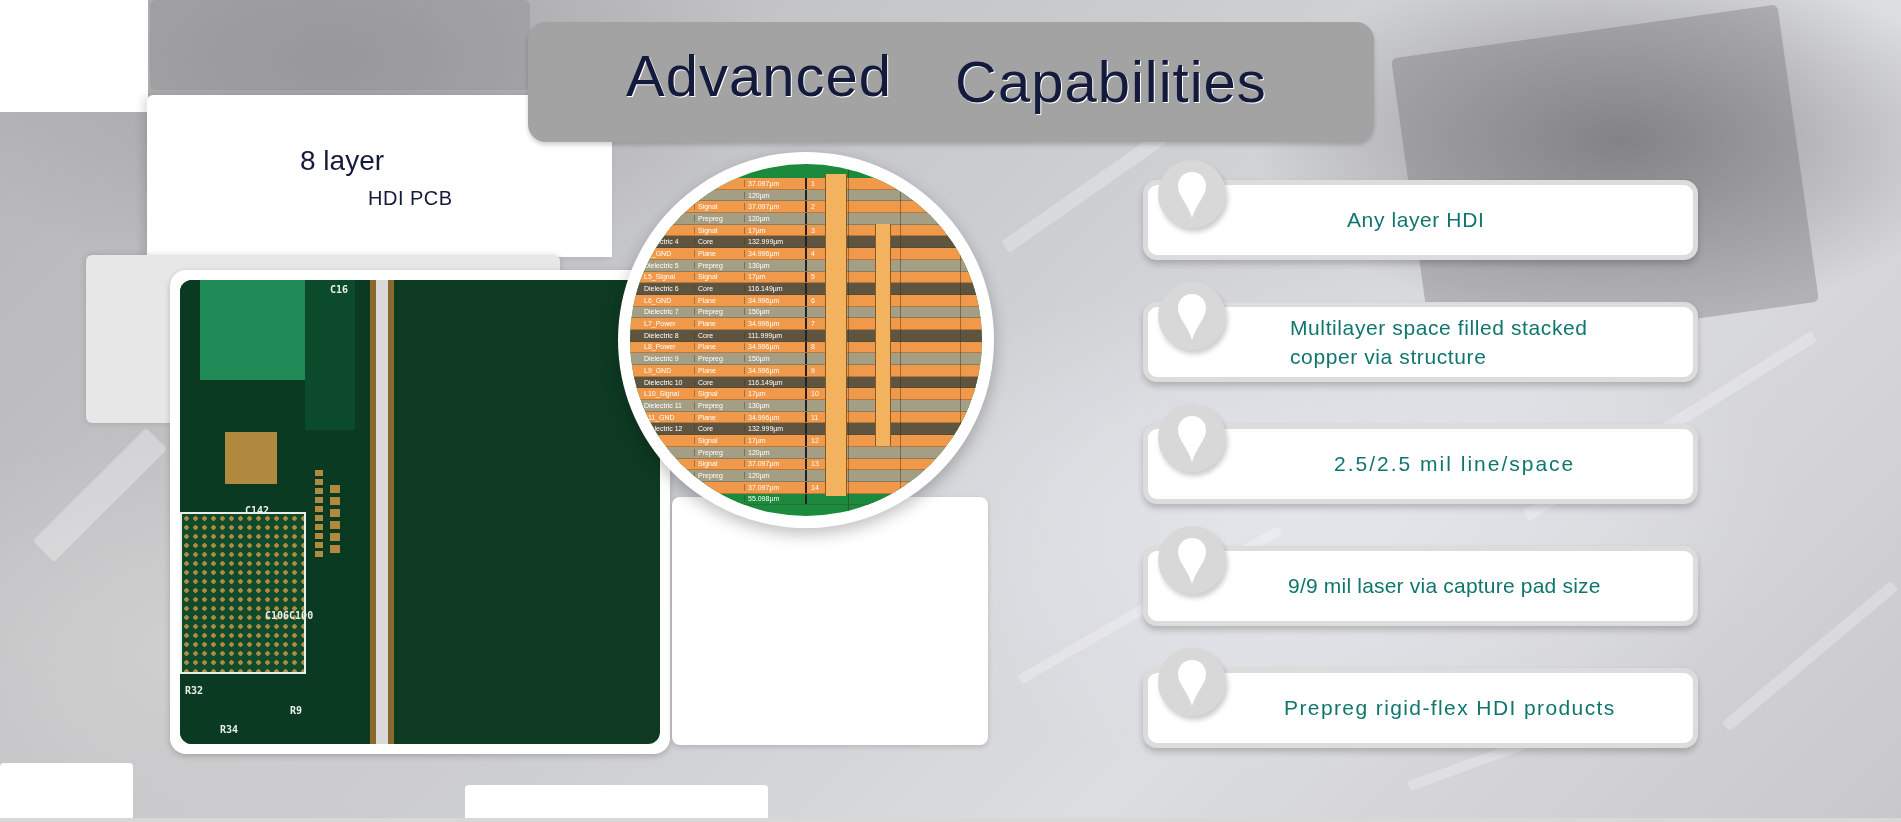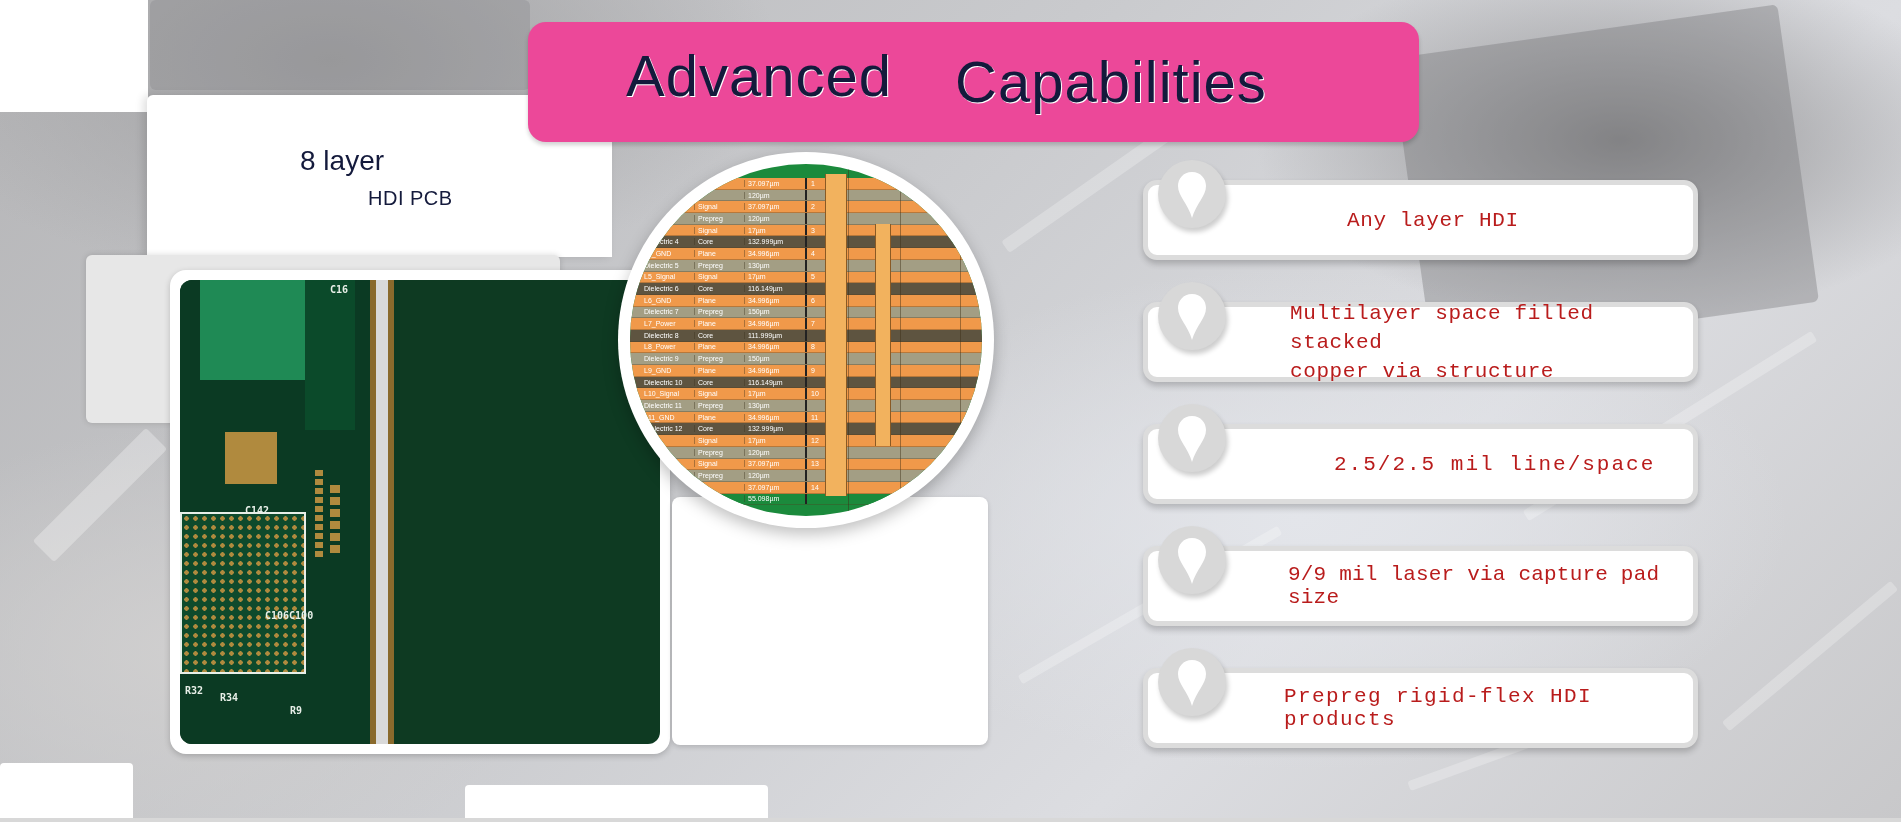--- a/index.html
+++ b/index.html
@@ -19,23 +19,22 @@
   }
   .trace {
     position:absolute; background:rgba(255,255,255,0.25); border-radius:3px;
   }
   .chip {
     position:absolute; background:rgba(110,110,112,0.35); border-radius:6px;
   }
   .white-block { position:absolute; background:#ffffff; }
   .title-banner {
     position:absolute; left:528px; top:22px; width:846px; height:120px;
-    background:#ec4899; border-radius:18px;
+    background:#a3a3a3; border-radius:18px;
     box-shadow: 0 3px 4px rgba(0,0,0,0.18);
-    padding-left: 45px;
   }
   .title-text {
     position:absolute; top:20px; font-size:58px; color:#141a3c;
     letter-spacing:1px;
     text-shadow: 1px 1px 0 #ffffff;
     font-family:"Liberation Sans", sans-serif;
   }
   .pcb-label-card {
     position:absolute; left:147px; top:95px; width:465px; height:162px;
     background:#ffffff; border-radius:6px 6px 0 0;
@@ -102,21 +101,21 @@
   .vline { position:absolute; top:0; bottom:0; width:1px; background:rgba(60,45,20,0.45); }
   .feature {
     position:absolute; left:1143px; width:555px; height:80px;
     background:#ffffff; border-radius:14px;
     border:5px solid #dcdcdc; box-sizing:border-box;
     box-shadow: 0 4px 6px rgba(0,0,0,0.2);
   }
   .feature-text {
     position:absolute; left:0; right:0; top:0; bottom:0;
     display:flex; align-items:center;
-    font-size:21px; color:#b91c1c; letter-spacing:0.6px;font-family:Liberation Mono, monospace;
+    font-size:21px; color:#0f766e; letter-spacing:0.6px;
   }
   .pin {
     position:absolute; width:68px; height:68px; border-radius:50%;
     background:#d8d8d8;
     box-shadow: 2px 4px 5px rgba(0,0,0,0.2);
   }
   .pin svg { position:absolute; left:18px; top:10px; }
   .bottom-strip { position:absolute; left:0; top:818px; width:1901px; height:4px; background:#d8d8d8; }
 </style>
 </head>
@@ -156,21 +155,21 @@
       <div class="greenfill" style="left:20px;top:0;width:110px;height:100px;"></div>
       <div class="greenfill" style="left:125px;top:0;width:50px;height:150px;background:#0b4a2a;"></div>
       <div class="pad" style="left:45px;top:152px;width:52px;height:52px;"></div>
       <div class="bga" style="left:0;top:232px;width:122px;height:158px;"></div>
       <div class="pad" style="left:135px;top:190px;width:8px;height:90px;background:repeating-linear-gradient(#b08a3e 0 6px, transparent 6px 9px);"></div>
       <div class="pad" style="left:150px;top:205px;width:10px;height:70px;background:repeating-linear-gradient(#b08a3e 0 8px, transparent 8px 12px);"></div>
       <div class="silk" style="left:85px;top:330px;">C106C100</div>
       <div class="silk" style="left:150px;top:4px;">C16</div>
       <div class="silk" style="left:5px;top:405px;">R32</div>
       <div class="silk" style="left:65px;top:225px;">C142</div>
-      <div class="silk" style="left:40px;top:412px;">R34</div>
+      <div class="silk" style="left:40px;top:444px;">R34</div>
       <div class="silk" style="left:110px;top:425px;">R9</div>
     </div>
     <div class="board-edge" style="left:190px;"></div>
     <div class="slot" style="left:196px;width:12px;"></div>
     <div class="board-edge" style="left:208px;"></div>
 
   </div>
 </div>
 
 <div class="blank-card"></div>

